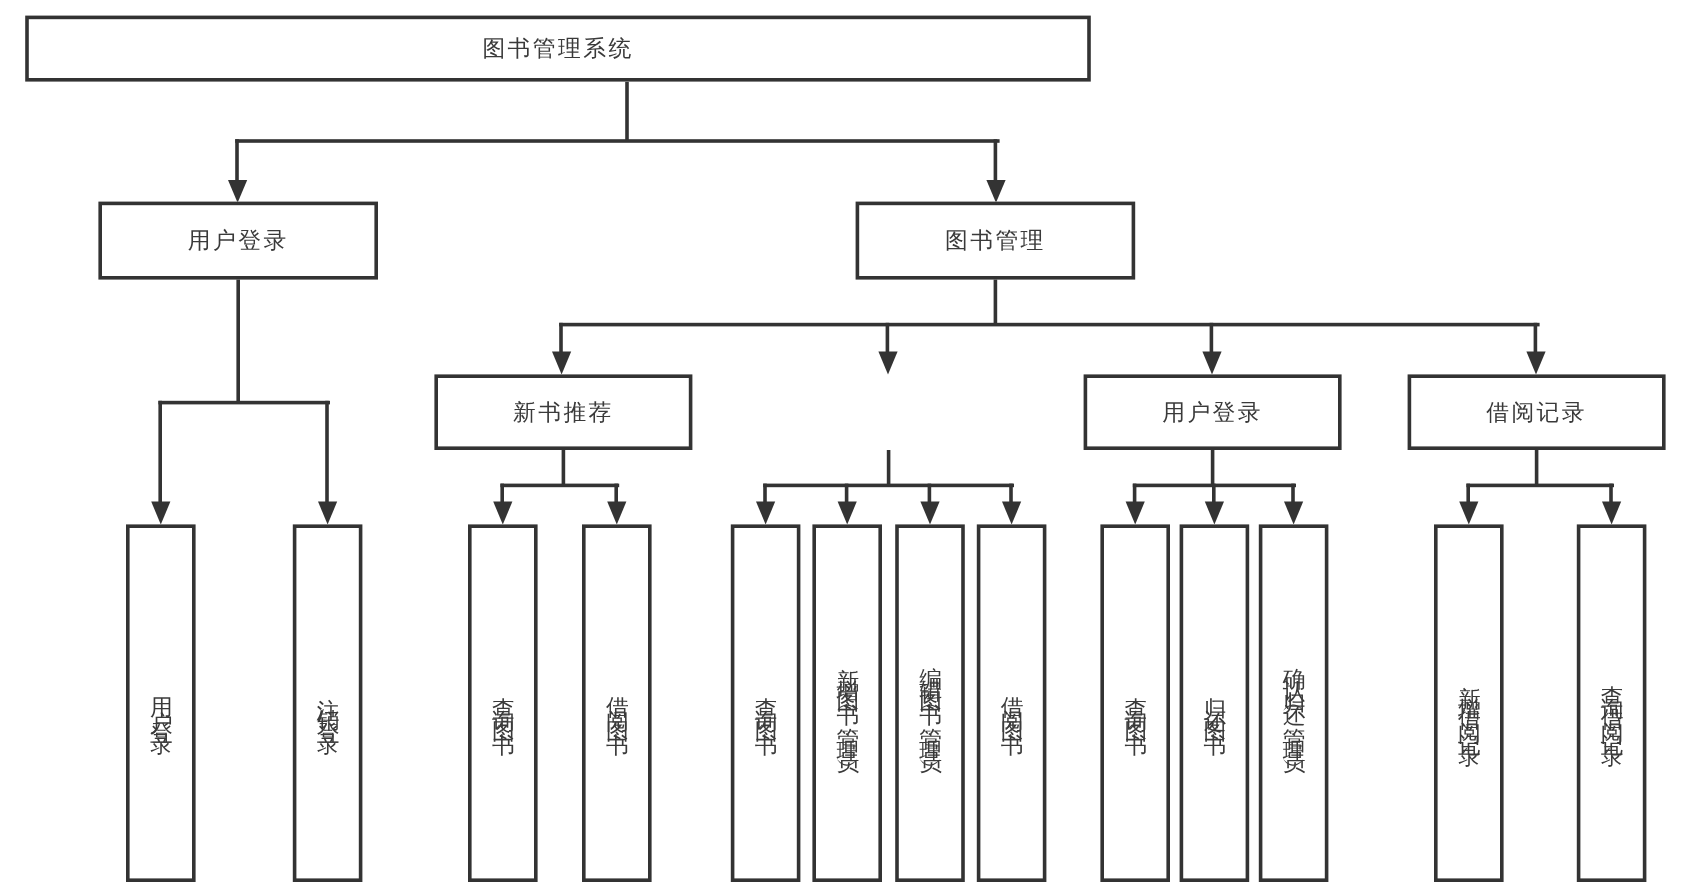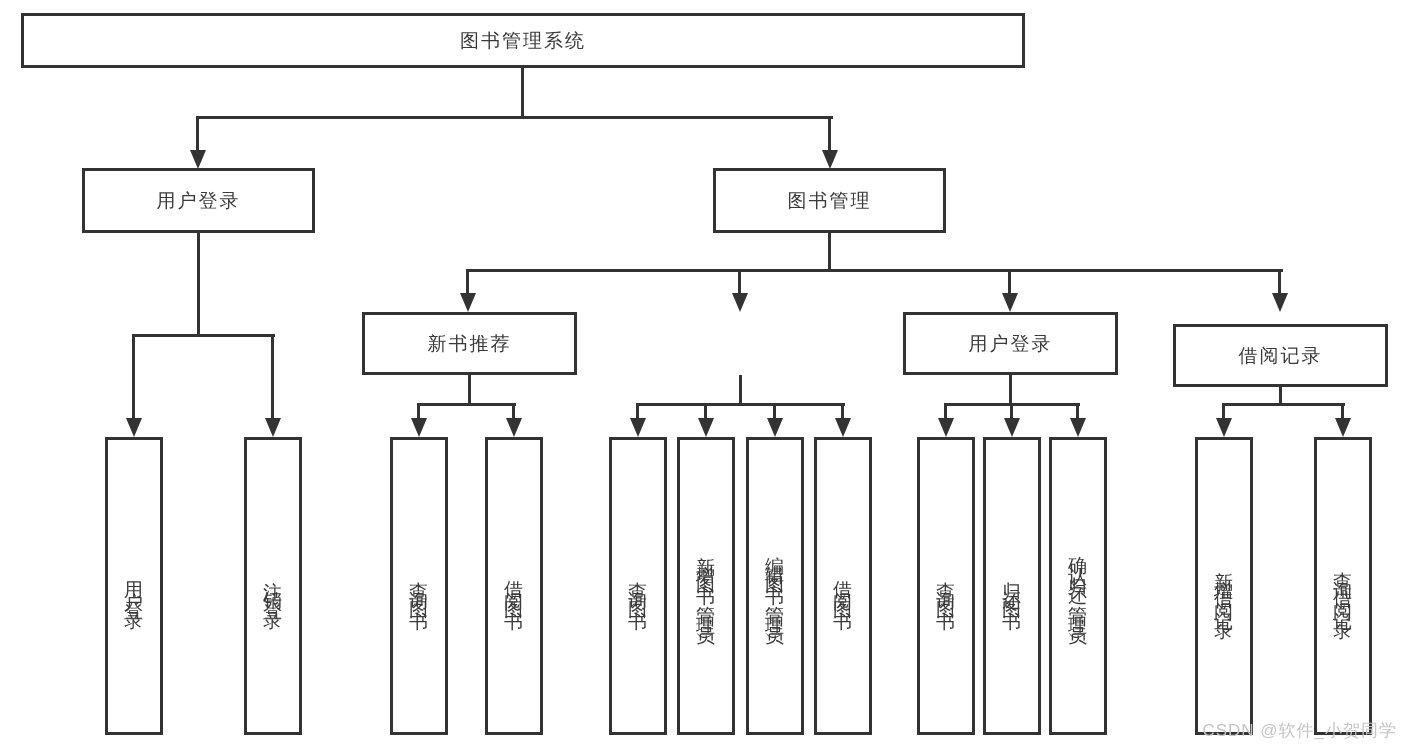--- a/index.html
+++ b/index.html
@@ -35,27 +35,27 @@
     color:var(--text);
   }
   
   .v{position:absolute;width:3px;background:var(--line);}
   .h{position:absolute;height:3px;background:var(--line);}
   .a{position:absolute;width:0;height:0;
      border-left:8px solid transparent;
      border-right:8px solid transparent;
      border-top:19px solid var(--line);}
   
-  .n-root{left:21px;top:13px;width:1004px;height:55px;}
+  .n-root{left:21px;top:13px;width:888px;height:55px;}
   .l2-0{left:82px;top:168px;width:233px;height:65px;}
   .l2-1{left:713px;top:168px;width:233px;height:65px;}
   .l3-0{left:362px;top:312px;width:215px;height:63px;}
   .l3-1{left:633px;top:312px;width:215px;height:63px;}
   .l3-2{left:903px;top:312px;width:215px;height:63px;}
-  .l3-3{left:1173px;top:324px;width:215px;height:63px;}
+  .l3-3{left:1173px;top:312px;width:215px;height:63px;}
   .leaf{top:437px;width:58px;height:298px;}
   .lf-0{left:105px;}  .lf-1{left:244px;}
   .lf-2{left:390px;}  .lf-3{left:485px;}
   .lf-4{left:609px;}  .lf-5{left:677px;}
   .lf-6{left:746px;}  .lf-7{left:814px;}
   .lf-8{left:917px;}  .lf-9{left:983px;}
   .lf-10{left:1049px;}
   .lf-11{left:1195px;} .lf-12{left:1314px;}
   .watermark{
     position:absolute;
@@ -185,14 +185,13 @@
   <div class="box leaf lf-10">
     <span class="vtext">确认归还（管理员）</span>
   </div>
   <div class="box leaf lf-11">
     <span class="vtext">新增借阅记录</span>
   </div>
   <div class="box leaf lf-12">
     <span class="vtext">查询借阅记录</span>
   </div>
 
-  <div class="watermark">CSDN @软件_小贺同学</div>
 </div>
 
 </body></html>

